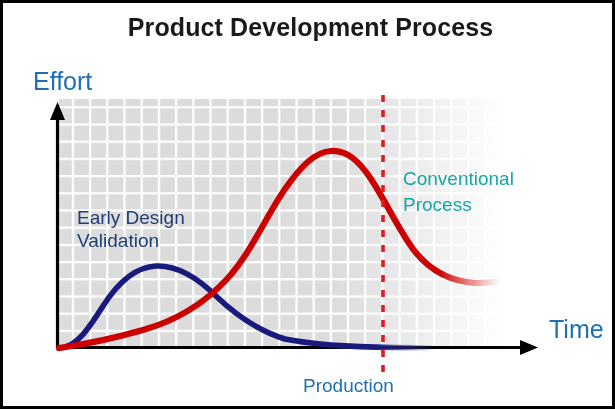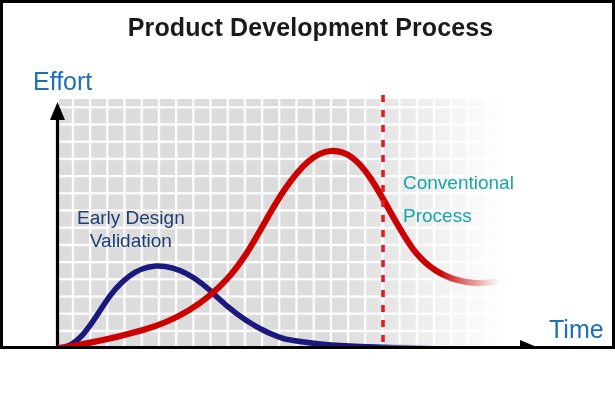--- a/index.html
+++ b/index.html
@@ -6,21 +6,21 @@
     margin: 0;
     padding: 0;
     background: #ffffff;
   }
   body {
     font-family: "Liberation Sans", sans-serif;
   }
   #figure {
     position: relative;
     width: 615px;
-    height: 349px;
+    height: 409px;
     background: #ffffff;
     box-sizing: border-box;
     border: 3px solid #000000;
     overflow: hidden;
   }
   #chart-title {
     position: absolute;
     left: 0;
     top: 10px;
     width: 615px;
@@ -54,29 +54,28 @@
     white-space: nowrap;
   }
   #label-early-design {
     position: absolute;
     left: 74px;
     top: 203px;
     font-size: 19px;
     color: #1f3d73;
     line-height: 23px;
     white-space: pre-line;
-    text-align: center;
   }
   #label-conventional {
     position: absolute;
     left: 400px;
     top: 163px;
     font-size: 19px;
     color: #17a6a6;
-    line-height: 33px;
+    line-height: 26px;
     white-space: pre-line;
   }
 </style>
 </head>
 <body>
 
 <div id="figure">
 
   <div id="chart-title">Product Development Process</div>
 
@@ -151,14 +150,15 @@
   <div class="axis-label" id="ylabel-effort">Effort</div>
 
   <div class="axis-label" id="xlabel-time">Time</div>
 
   <div id="label-early-design">Early Design
 Validation</div>
 
   <div id="label-conventional">Conventional
 Process</div>
 
+  <div id="label-production">Production</div>
 
 </div>
 
 </body></html>

